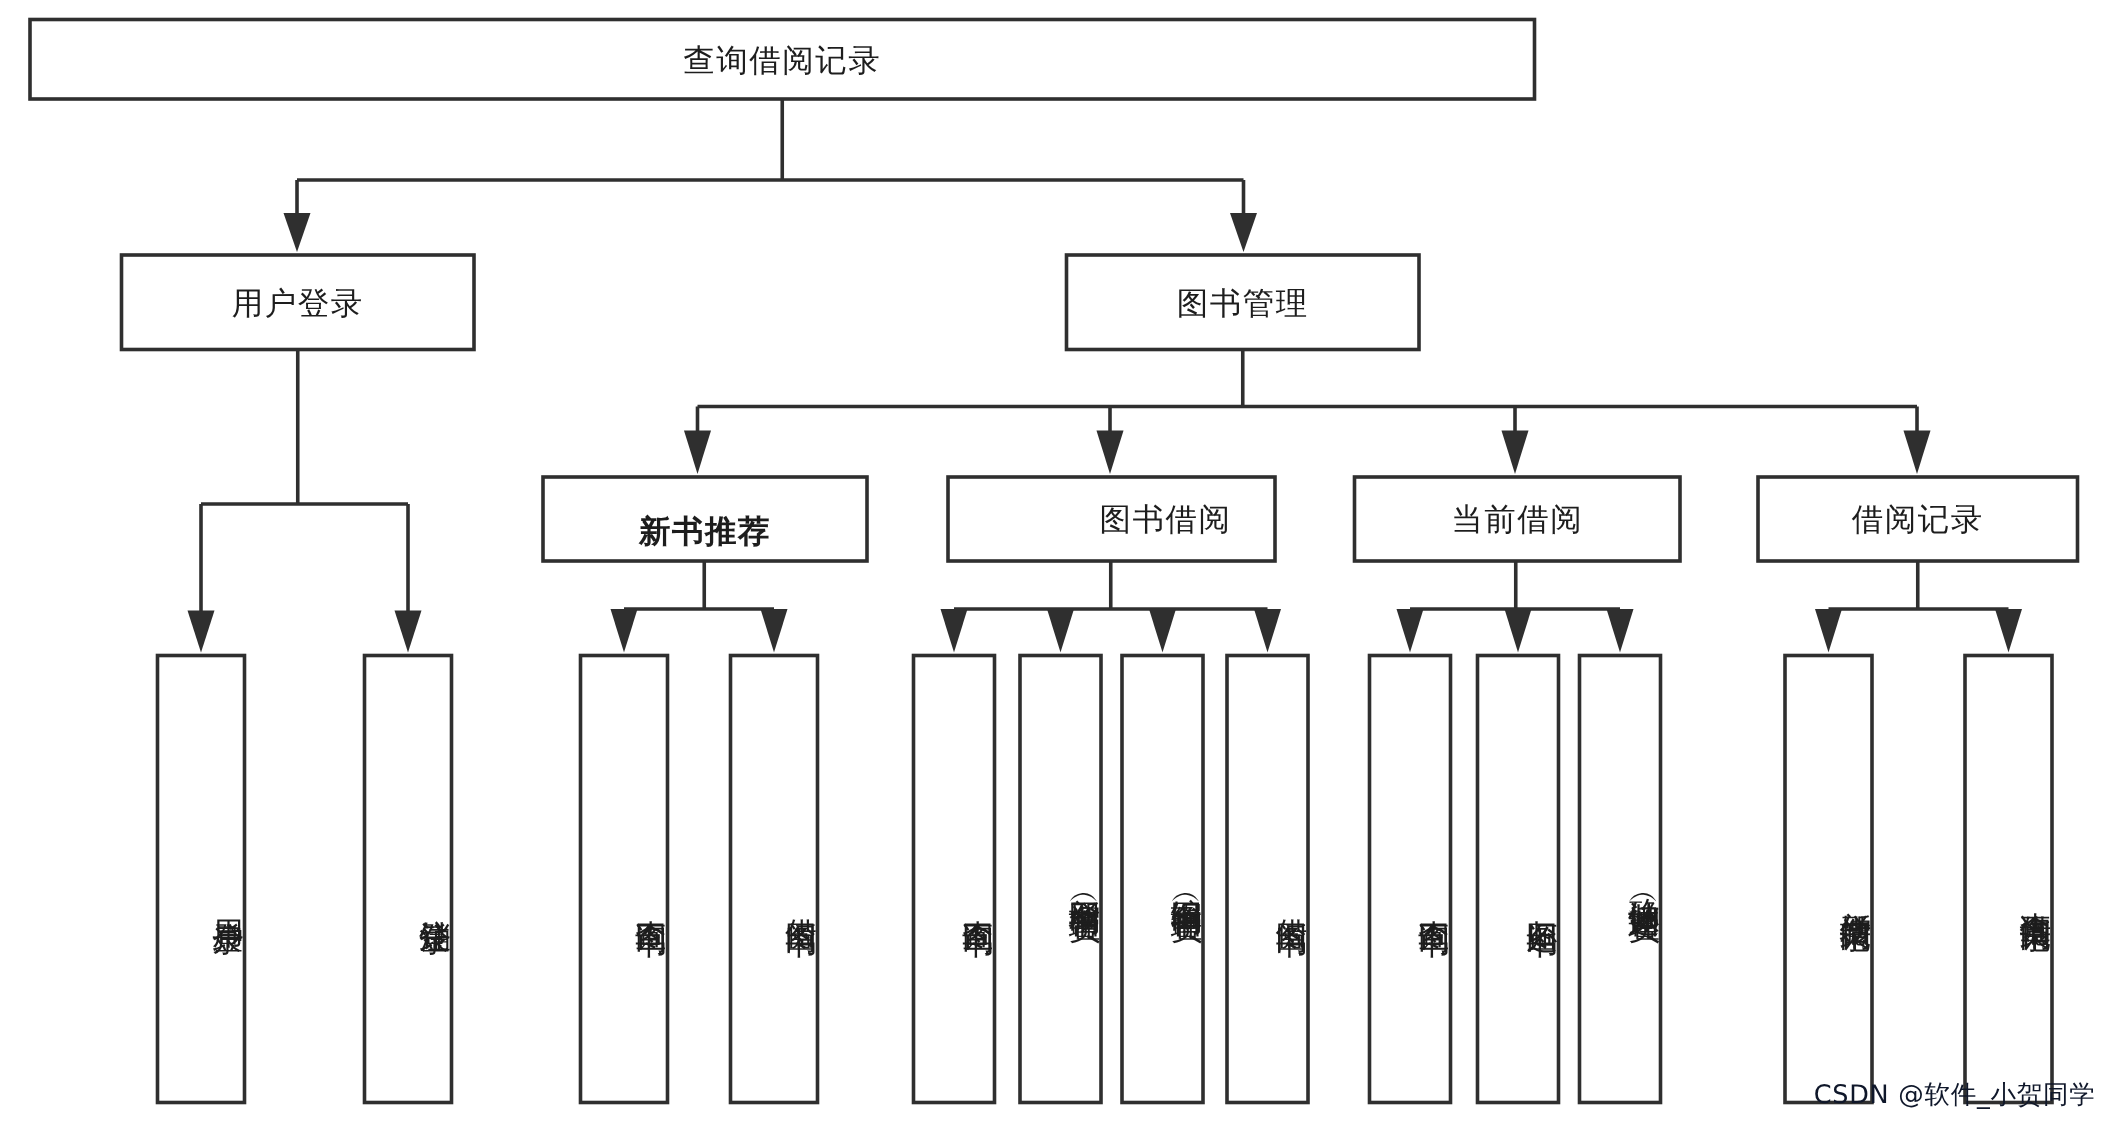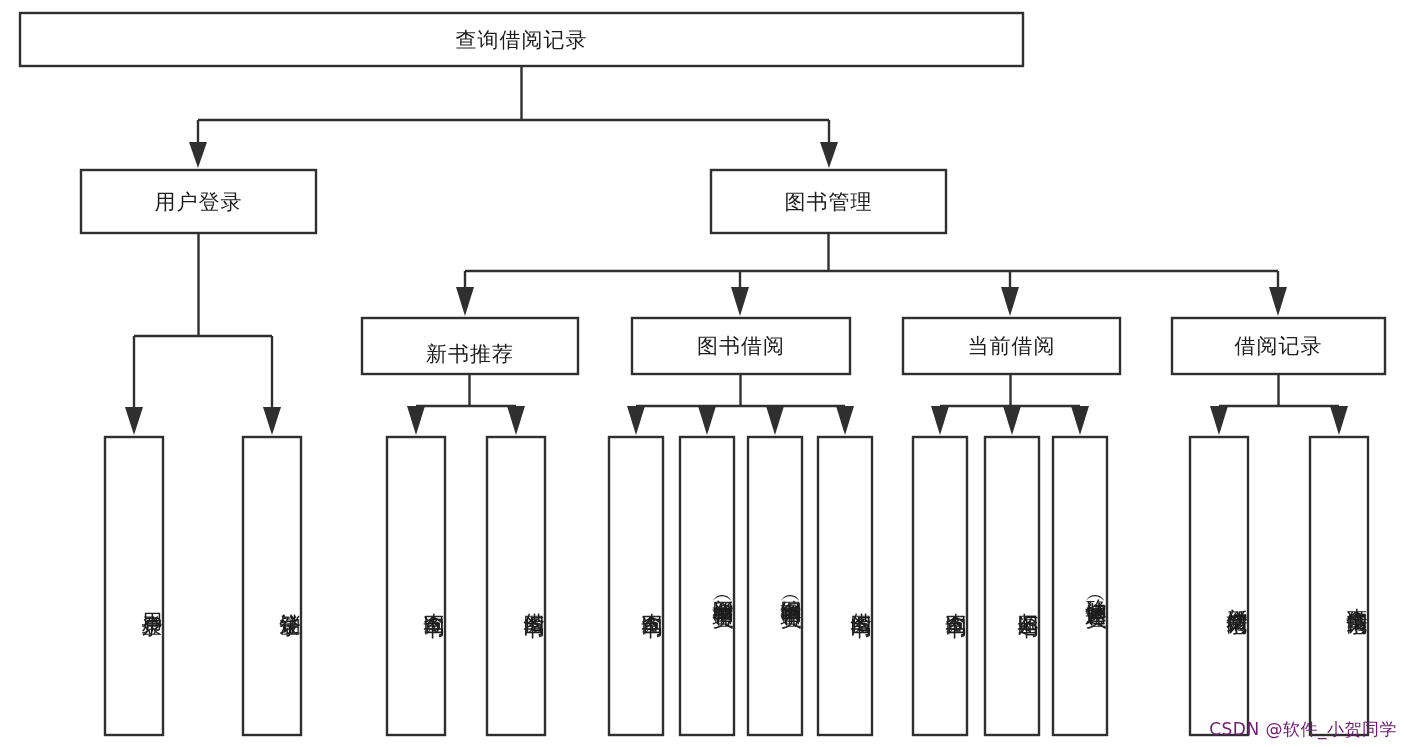--- a/index.html
+++ b/index.html
@@ -64,21 +64,21 @@
     color: #1d1d1d;
     letter-spacing: 1px;
     white-space: nowrap;
     pointer-events: none;
   }
   #watermark {
     position: absolute;
     right: 8px;
     bottom: 6px;
     font-size: 17px;
-    color: #701a75;
+    color: #0f172a;
     letter-spacing: 0.5px;
     font-family: "DejaVu Sans", "Liberation Sans", sans-serif;
     white-space: nowrap;
   }
 </style>
 </head>
 <body>
 
 <div id="diagram-root">
 
@@ -156,22 +156,22 @@
       <rect class="node-box" x="985" y="437" width="54" height="298"></rect>
       <rect class="node-box" x="1053" y="437" width="54" height="298"></rect>
       <rect class="node-box" x="1190" y="437" width="58" height="298"></rect>
       <rect class="node-box" x="1310" y="437" width="58" height="298"></rect>
     </g>
   </svg>
 
   <div class="hlabel-wrap" style="left:20px;  top:13px;  width:1003px; height:53px;">查询借阅记录</div>
   <div class="hlabel-wrap" style="left:81px;  top:170px; width:235px;  height:63px;">用户登录</div>
   <div class="hlabel-wrap" style="left:711px; top:170px; width:235px;  height:63px;">图书管理</div>
-  <div class="hlabel-wrap" style="left:362px; top:318px; width:216px;  height:71px;">新书推荐</div>
-  <div class="hlabel-wrap" style="left:632px; top:318px; width:218px;  height:56px;">图书借阅</div>
+  <div class="hlabel-wrap" style="left:362px; top:318px; width:216px;  height:71px;font-weight:bold;">新书推荐</div>
+  <div class="hlabel-wrap" style="left:632px; top:318px; width:218px;  height:56px;padding-left:36px;">图书借阅</div>
   <div class="hlabel-wrap" style="left:903px; top:318px; width:217px;  height:56px;border-radius:27px;">当前借阅</div>
   <div class="hlabel-wrap" style="left:1172px;top:318px; width:213px;  height:56px;border-radius:27px;">借阅记录</div>
 
   <div class="vlabel-wrap" style="left:105px;  top:459px; width:58px;  height:280px;">用户登录</div>
   <div class="vlabel-wrap" style="left:243px;  top:459px; width:58px;  height:280px;">注销登录</div>
   <div class="vlabel-wrap" style="left:387px;  top:459px; width:58px;  height:280px;">查询图书</div>
   <div class="vlabel-wrap" style="left:487px;  top:459px; width:58px;  height:280px;">借阅图书</div>
   <div class="vlabel-wrap" style="left:609px;  top:459px; width:54px;  height:280px;">查询图书</div>
   <div class="vlabel-wrap" style="left:680px;  top:443px; width:54px;  height:292px;">新增图书（管理员）</div>
   <div class="vlabel-wrap" style="left:748px;  top:443px; width:54px;  height:292px;">编辑图书（管理员）</div>

